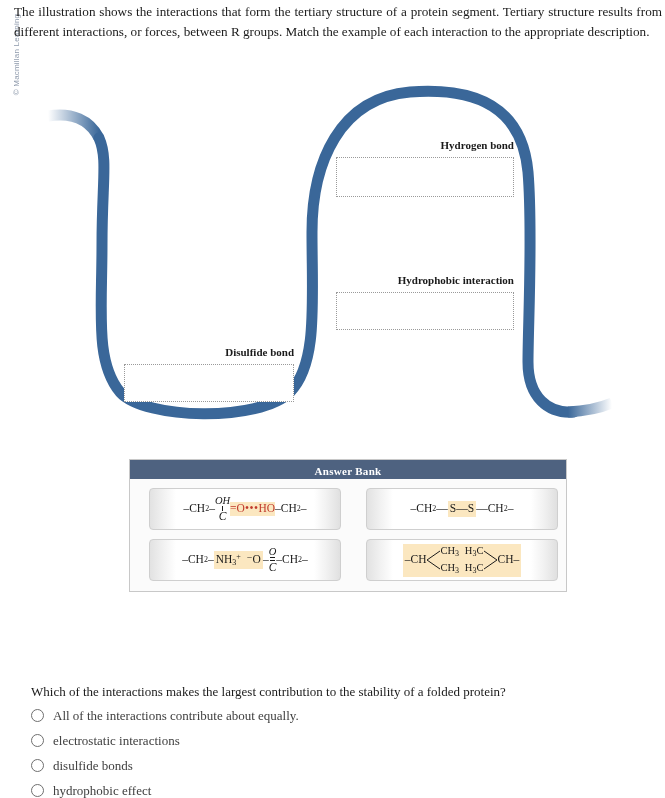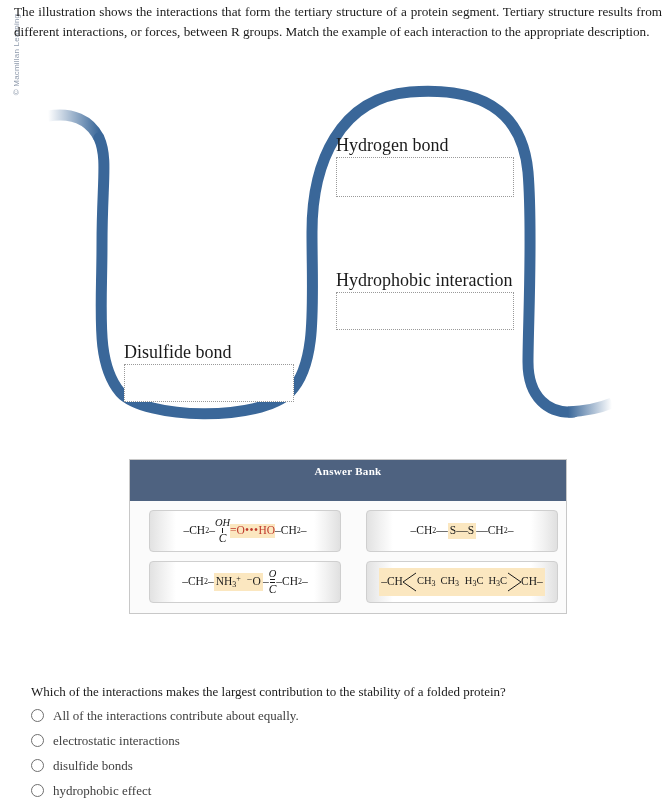--- a/index.html
+++ b/index.html
@@ -48,26 +48,27 @@
   }
   .ribbon-svg {
     position: absolute;
     left: 0; top: 0;
     width: 665px; height: 395px;
   }
 
   
   .slot { position: absolute; }
   .slot-label {
-    font-size: 18px;
+    font-size: 11px;
     line-height: 15px;
-    text-align: left;
+    text-align: right;
     color: #1a1a1a;
     margin-bottom: 4px;
     white-space: pre-line;
+    font-weight: bold;
   }
   .slot-box {
     border: 1px dotted #9a9a9a;
     background: #ffffff;
     width: 100%;
   }
 
   #slot-electrostatic { left: 118px; top: 150px; width: 180px; }
   #slot-electrostatic .slot-box { height: 44px; }
 
@@ -88,21 +89,21 @@
     border: 1px solid #c8c8c8;
     background: #fbfbfb;
   }
   .bank-header {
     background: #4e6280;
     color: #ffffff;
     font-family: "Liberation Serif", "DejaVu Serif", serif;
     font-weight: bold;
     font-size: 11px;
     text-align: center;
-    padding: 5px 0 24px 0;
+    padding: 5px 0 2px 0;
     letter-spacing: .3px;
   }
   .bank-body {
     padding: 9px 8px 10px 8px;
     display: grid;
     grid-template-columns: 1fr 1fr;
     gap: 9px 14px;
   }
   .tile {
     height: 42px;
@@ -155,21 +156,21 @@
     display: block;
     width: 5px; height: 4px;
     border-top: 1px solid #1a1a1a;
     border-bottom: 1px solid #1a1a1a;
     margin: 1px auto;
   }
 
   
   .fork {
     display: inline-flex;
-    flex-direction: row;
+    flex-direction: column;
     justify-content: center;
     gap: 5px;
     font-size: 10.5px;
     line-height: 1;
   }
 
   
   .question {
     position: absolute;
     left: 31px; top: 683px;

